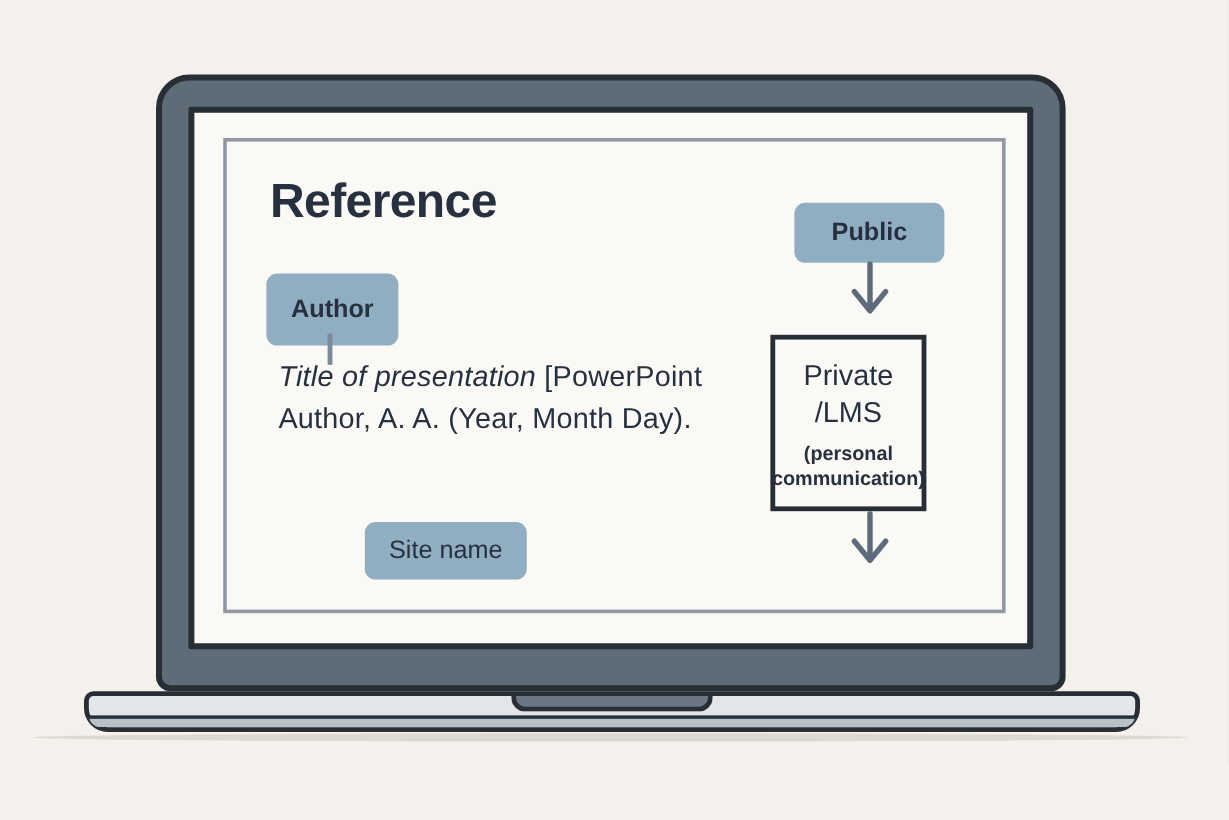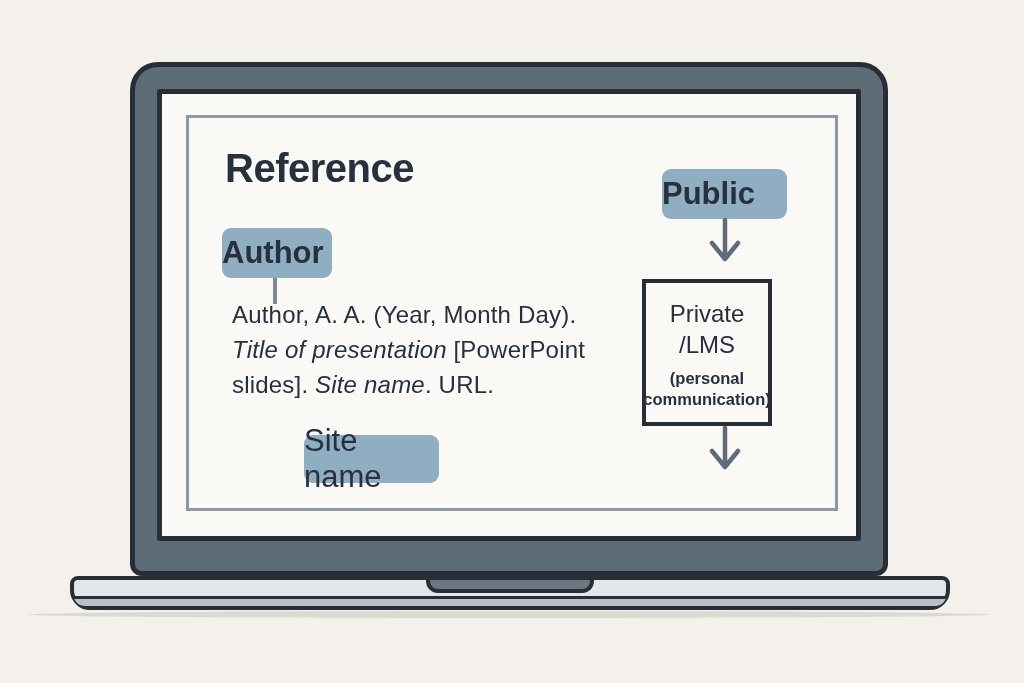--- a/index.html
+++ b/index.html
@@ -34,25 +34,25 @@
     border:3px solid var(--frame-border);
     padding-left:44px;
   }
 
   
   .slide-title{
     position:absolute;left:36px;top:28px;
     font-size:40px;font-weight:700;color:var(--ink);letter-spacing:-0.5px;
   }
   .badge{
-    position:absolute;display:flex;align-items:center;
+    position:absolute;display:flex;align-items:center;justify-content:center;
     background:var(--badge);border-radius:9px;color:var(--ink);
-    font-size:31px;font-weight:600;
+    font-size:21px;font-weight:600;
   }
-  .badge-author{left:33px;top:110px;width:110px;height:50px;}
+  .badge-author{left:33px;top:110px;width:110px;height:60px;}
   .badge-site{left:115px;top:317px;width:135px;height:48px;font-weight:500;}
   .badge-public{left:473px;top:51px;width:125px;height:50px;}
   .connector{
     position:absolute;left:84px;top:160px;width:4px;height:26px;
     background:var(--connector);
   }
   .citation{
     position:absolute;left:43px;top:179px;width:400px;
     font-size:24px;line-height:35px;color:var(--ink);letter-spacing:0.2px;
   }
@@ -107,23 +107,22 @@
       <div class="slide">
 
         <div class="slide-title">Reference</div>
 
         <div class="badge badge-author">
           <span>Author</span>
         </div>
         <div class="connector"></div>
 
         <div class="citation">
+          <div><span class="it">Title of presentation</span><span class="gap">[PowerPoint</span></div>
           <div><span>Author, A. A. (Year, Month Day).</span></div>
-          <div><span class="it">Title of presentation</span><span class="gap">[PowerPoint</span></div>
-          <div><span>slides].</span><span class="it gap">Site name</span><span>. URL.</span></div>
         </div>
 
         <div class="badge badge-site">
           <span>Site name</span>
         </div>
 
         <div class="badge badge-public">
           <span>Public</span>
         </div>
 

